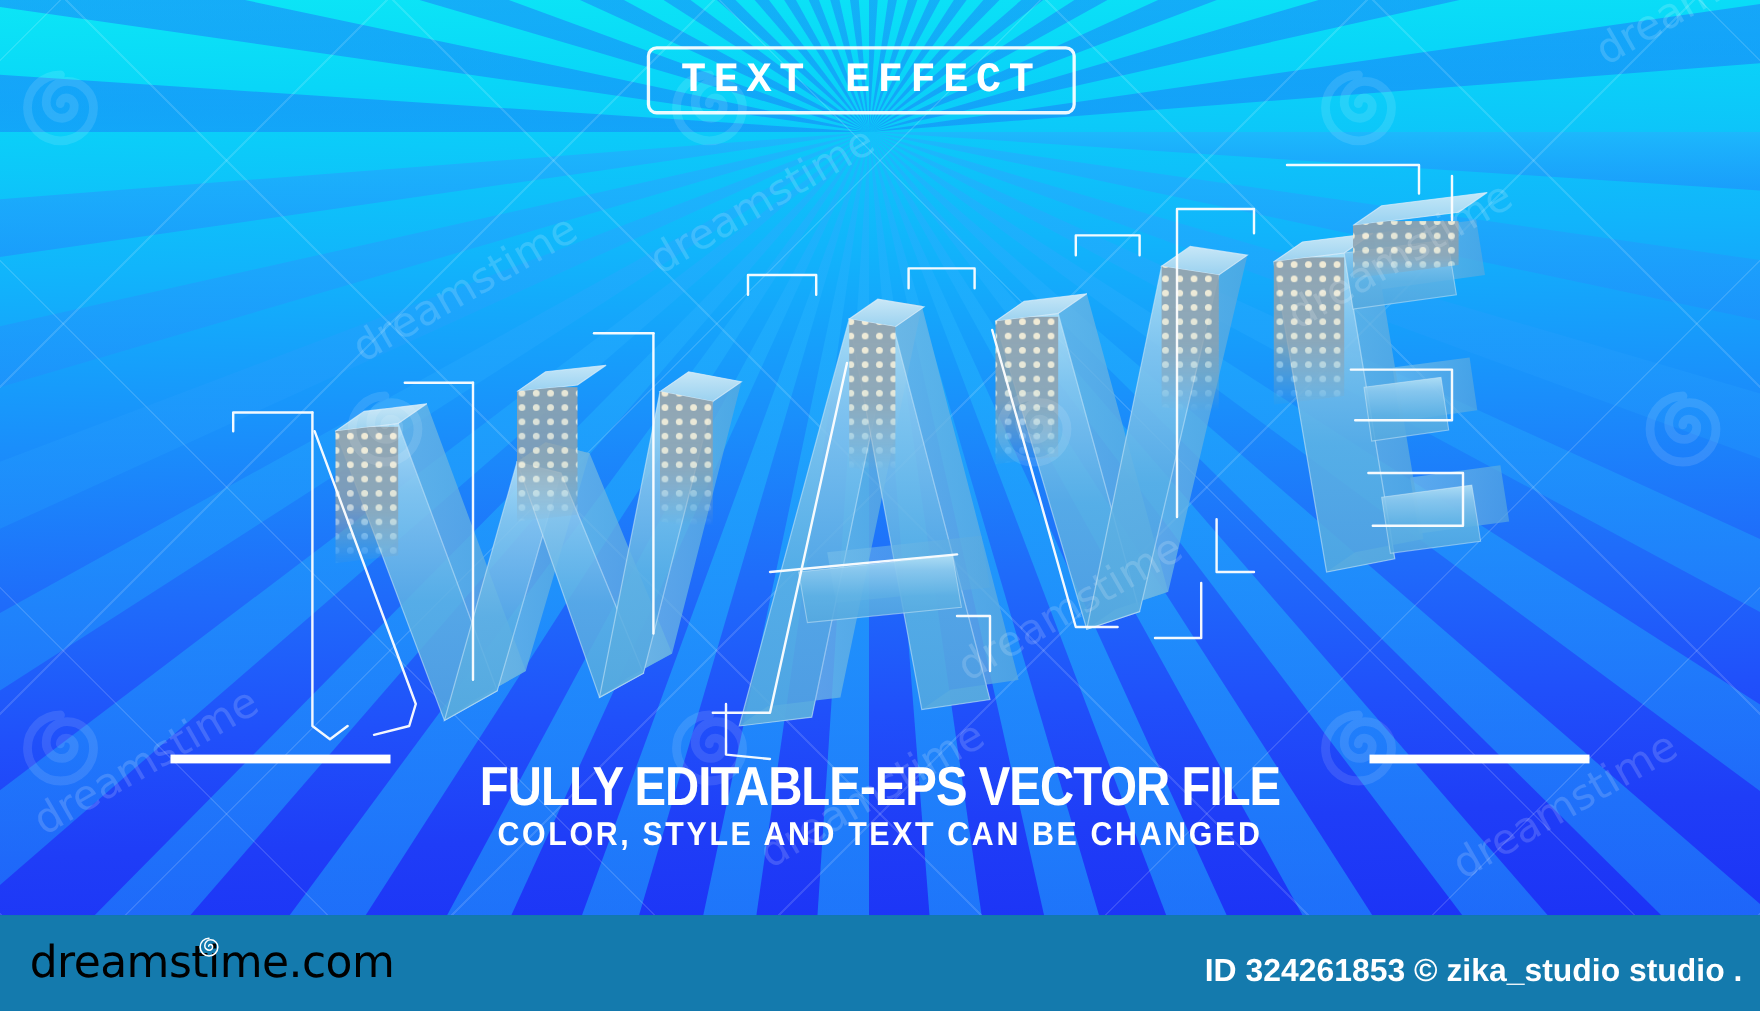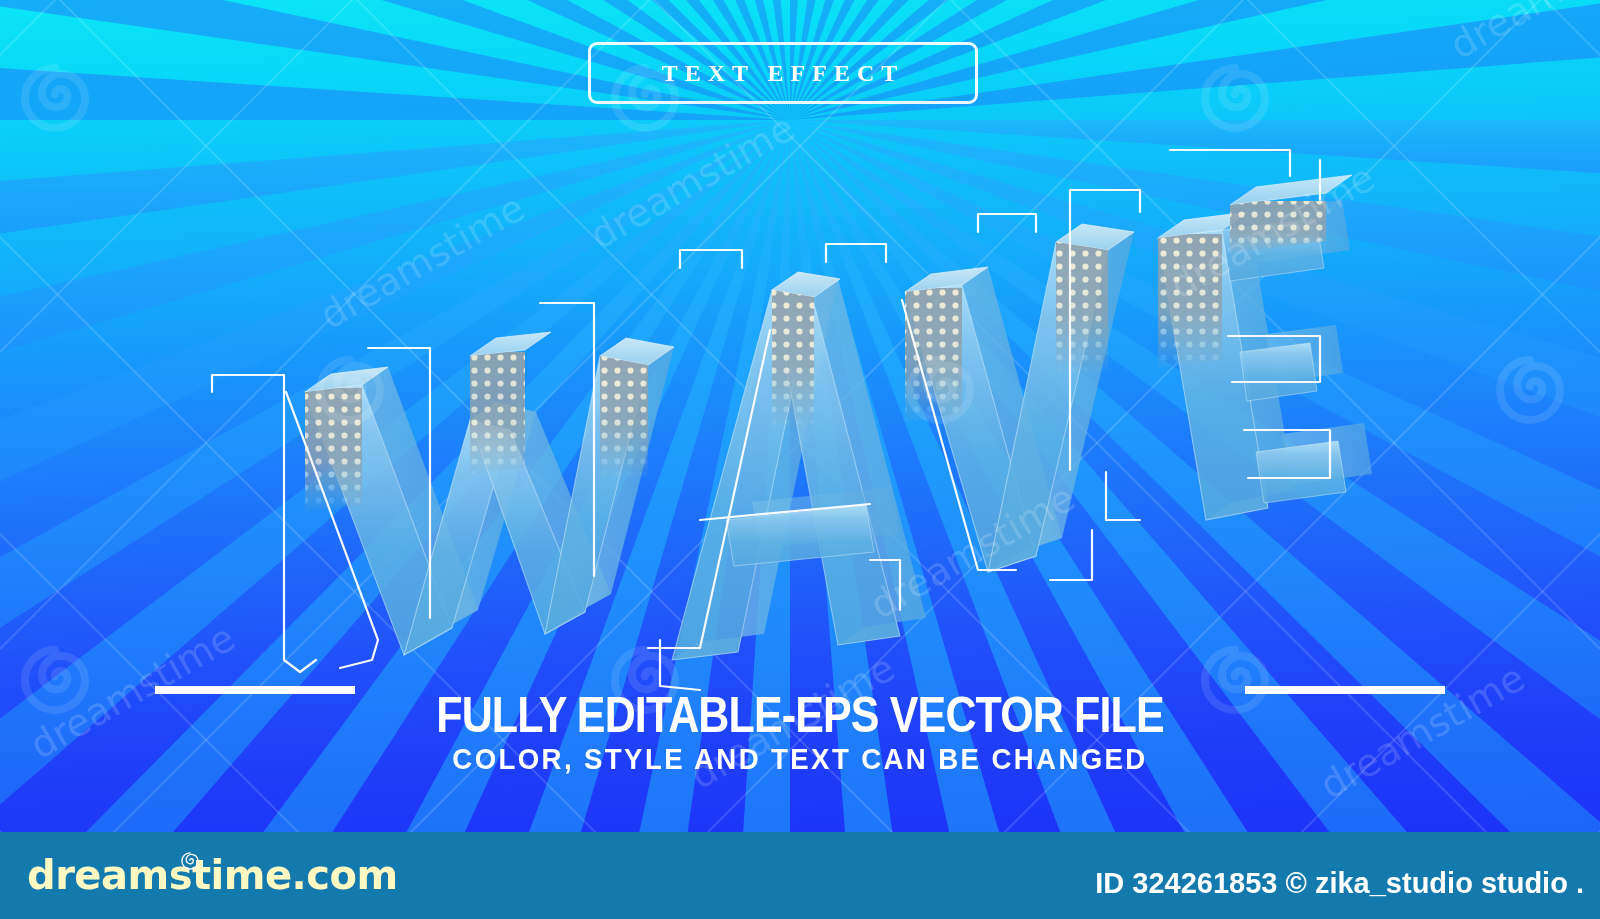--- a/index.html
+++ b/index.html
@@ -31,22 +31,22 @@
   #spirals{ position:absolute; left:0; top:0; width:100%; height:100%; pointer-events:none; opacity:.5;}
   #wordmarks{ position:absolute; left:0; top:0; width:100%; height:100%; pointer-events:none;}
 
   
   #badge{
     position:absolute; left:588px; top:42px; width:390px; height:62px;
     border:3px solid rgba(255,255,255,.92); border-radius:9px;
     display:flex; align-items:center; justify-content:center;
   }
   #badge span{
-    color:#fff; font-size:24px; font-weight:bold; letter-spacing:7px;
-    font-family:Liberation Serif, serif;
+    color:#fff; font-size:38px; font-weight:bold; letter-spacing:7px;
+    font-family:Liberation Mono, monospace;
   }
 
   
   #wave{ position:absolute; left:0; top:0; width:1600px; height:832px; }
 
   
   #caption{
     position:absolute; left:0; top:686px; width:1600px;
     display:flex; align-items:flex-start; justify-content:center; gap:22px;
   }
@@ -63,22 +63,22 @@
     white-space:nowrap;
   }
 
   
   #footer{
     position:absolute; left:0; top:832px; width:1600px; height:87px;
     background:#147aad;
   }
   #logo{ position:absolute; left:27px; top:20px; display:flex; align-items:flex-end; }
   #logo-text{
-    color:#fef9c3; font-size:40px; letter-spacing:-.5px;
-    font-family:"DejaVu Sans", sans-serif; font-weight:700;
+    color:#000000; font-size:40px; letter-spacing:-.5px;
+    font-family:"DejaVu Sans", sans-serif; font-weight:400;
   }
   #logo-spiral{ position:absolute; left:152px; top:-2px; }
   #credit{
     position:absolute; right:16px; top:35px;
     color:#fff; font-size:29px; font-weight:bold;
     font-family:"Liberation Sans", sans-serif; white-space:nowrap;margin-left:25px;
   }
 </style>
 </head>
 <body>

